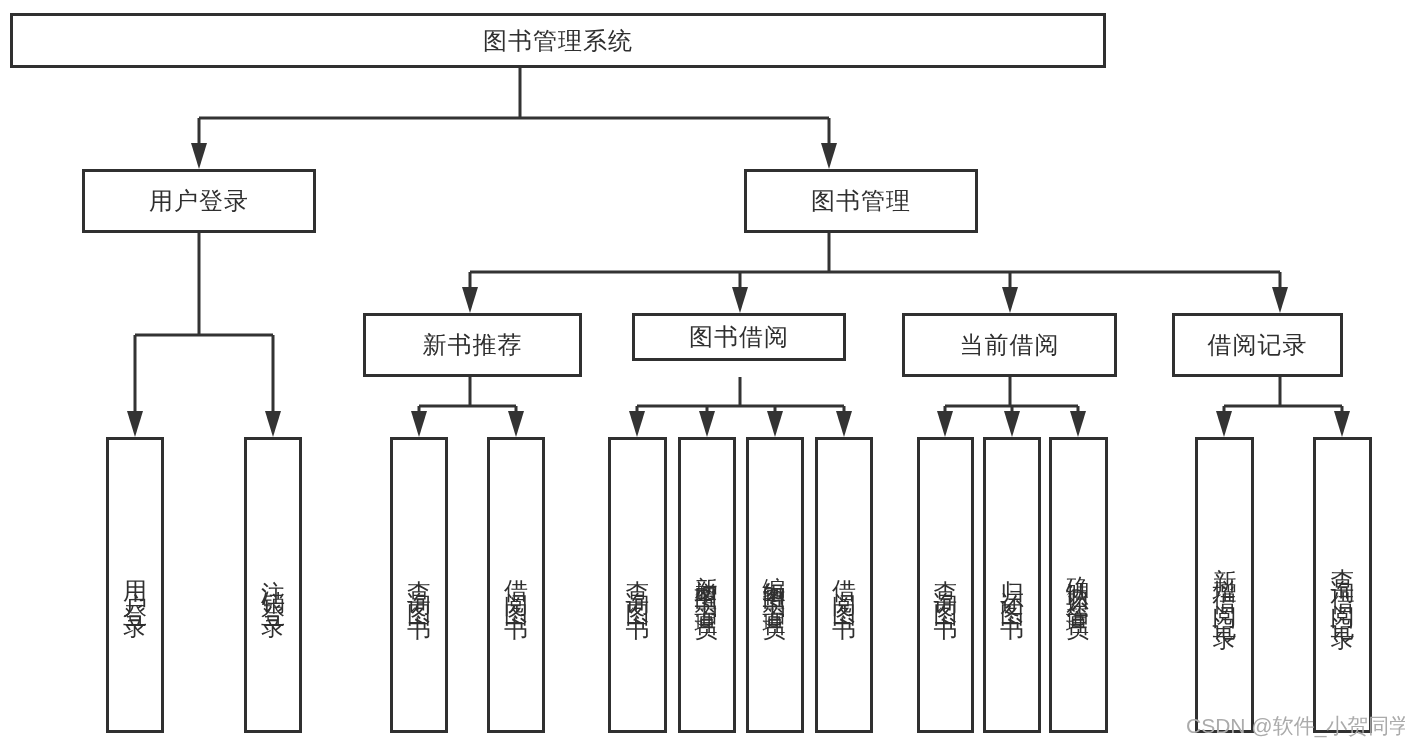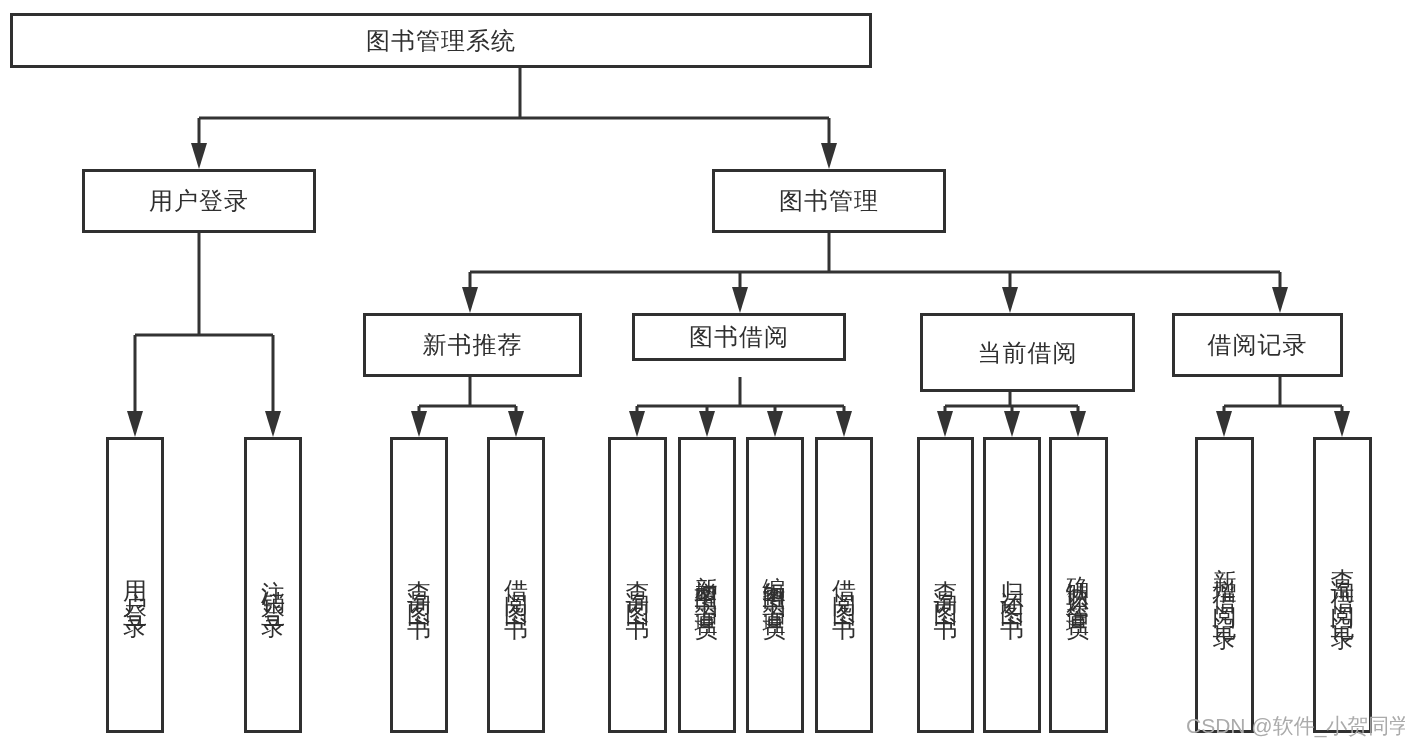--- a/index.html
+++ b/index.html
@@ -103,38 +103,38 @@
 
       <polygon points="937,411 953,411 945,437"></polygon>
       <polygon points="1004,411 1020,411 1012,437"></polygon>
       <polygon points="1070,411 1086,411 1078,437"></polygon>
 
       <polygon points="1216,411 1232,411 1224,437"></polygon>
       <polygon points="1334,411 1350,411 1342,437"></polygon>
     </g>
   </svg>
 
-  <div class="node hbox" style="left:10px; top:13px; width:862px; height:55px;">
+  <div class="node hbox" style="left:10px; top:13px; width:1096px; height:55px;">
     <span class="label">图书管理系统</span>
   </div>
 
   <div class="node hbox" style="left:82px; top:169px; width:234px; height:64px;">
     <span class="label">用户登录</span>
   </div>
-  <div class="node hbox" style="left:712px; top:169px; width:234px; height:64px;">
+  <div class="node hbox" style="left:744px; top:169px; width:234px; height:64px;">
     <span class="label">图书管理</span>
   </div>
 
   <div class="node hbox" style="left:363px; top:313px; width:219px; height:64px;">
     <span class="label">新书推荐</span>
   </div>
   <div class="node hbox" style="left:632px; top:313px; width:214px; height:48px;">
     <span class="label">图书借阅</span>
   </div>
-  <div class="node hbox" style="left:902px; top:313px; width:215px; height:79px;margin-left:18px;">
+  <div class="node hbox" style="left:902px; top:313px; width:215px; height:64px;">
     <span class="label">当前借阅</span>
   </div>
   <div class="node hbox" style="left:1172px; top:313px; width:171px; height:64px;">
     <span class="label">借阅记录</span>
   </div>
 
   <div class="node vbox" style="left:106px; top:437px; width:58px; height:296px;">
     <span class="label">用户登录</span>
   </div>
   <div class="node vbox" style="left:244px; top:437px; width:58px; height:296px;">

